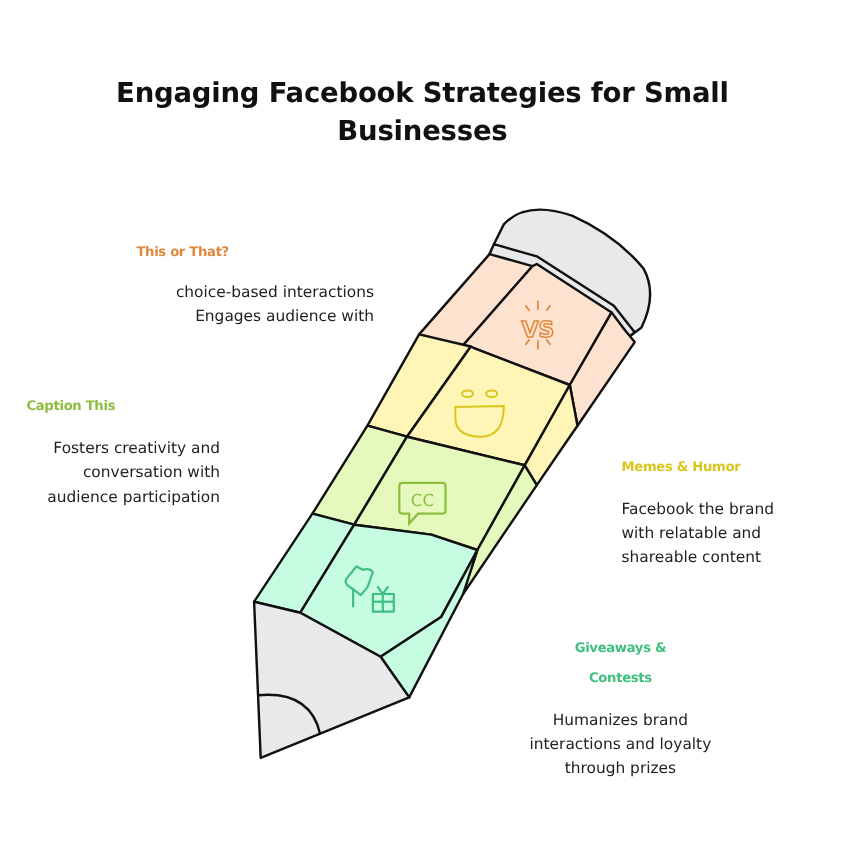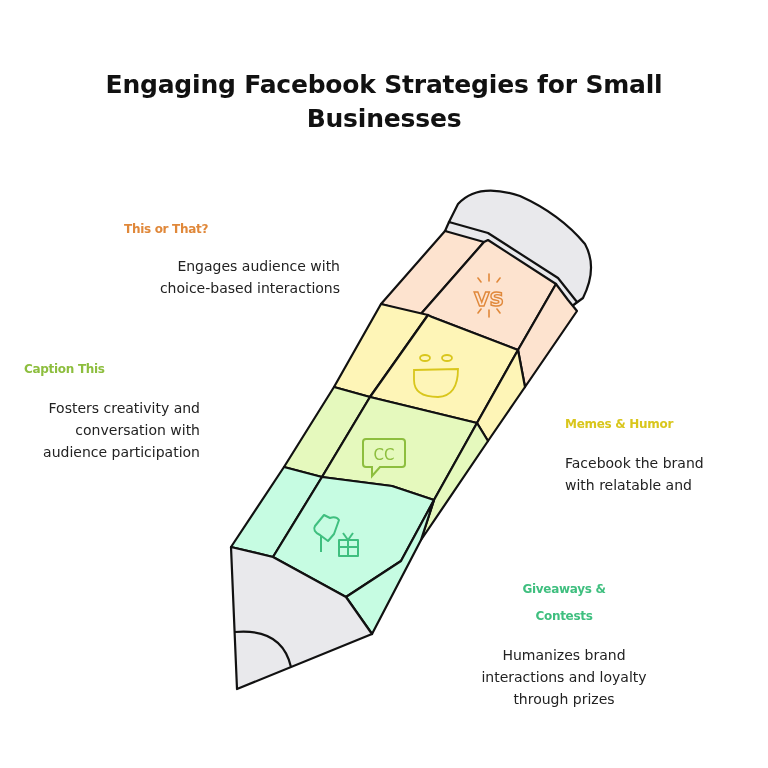--- a/index.html
+++ b/index.html
@@ -83,39 +83,40 @@
     <line x1="339" y1="547" x2="358" y2="547"></line>
     <line x1="348" y1="540" x2="348" y2="556"></line>
     <line x1="343" y1="533" x2="348" y2="540"></line>
     <line x1="353" y1="533" x2="348" y2="540"></line>
   </g>
 </svg>
 
 <div class="label" id="lbl-this-or-that">
   <div class="head" style="color:#E0883A">This or That?</div>
   <div class="desc right-align">
+    <div>choice-based interactions</div>
     <div>Engages audience with</div>
-    <div>choice-based interactions</div>
   </div>
 </div>
 
 <div class="label" id="lbl-caption">
   <div class="head" style="color:#8DBE3E">Caption This</div>
   <div class="desc right-align">
     <div>Fosters creativity and</div>
     <div>conversation with</div>
     <div>audience participation</div>
   </div>
 </div>
 
 <div class="label left-align" id="lbl-memes">
   <div class="head" style="color:#D9C61C">Memes &amp; Humor</div>
   <div class="desc">
     <div>Facebook the brand</div>
     <div>with relatable and</div>
+    <div>shareable content</div>
   </div>
 </div>
 
 <div class="label left-align" id="lbl-giveaways">
   <div class="head" style="color:#3FBF7F">
     <div>Giveaways &amp;</div>
     <div>Contests</div>
   </div>
   <div class="desc">
     <div>Humanizes brand</div>

